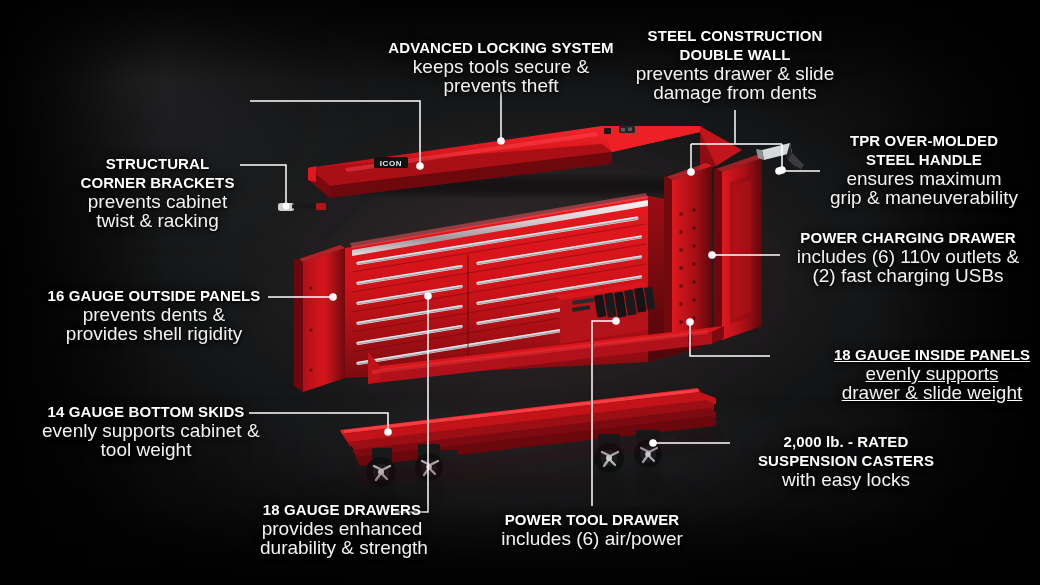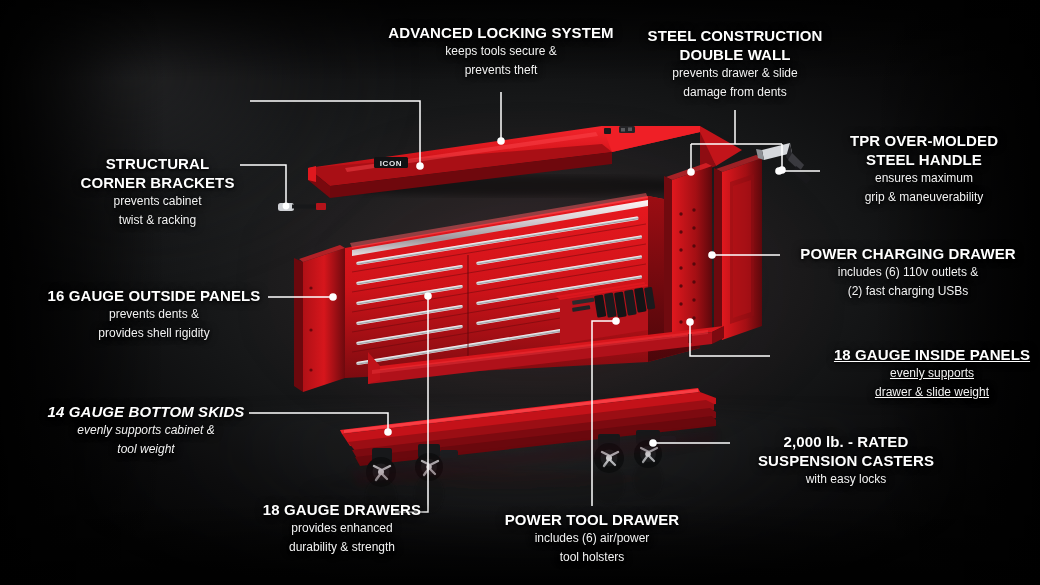--- a/index.html
+++ b/index.html
@@ -50,21 +50,21 @@
   .callout .hl{
     font-weight:bold;
     font-size:15px;
     line-height:19px;
     letter-spacing:.1px;
     text-shadow:0 1px 3px rgba(0,0,0,.95), 0 0 9px rgba(0,0,0,.8);
     white-space:nowrap;
   }
   .callout .sub{
     font-weight:400;
-    font-size:12px;
+    font-size:19px;
     line-height:19px;
     color:#f2f2f2;
     text-shadow:0 1px 3px rgba(0,0,0,.95), 0 0 9px rgba(0,0,0,.8);
     white-space:nowrap;
   }
   .ta-r{ text-align:right; }
   .ta-c{ text-align:center; }
 </style>
 </head>
 <body>
@@ -382,21 +382,21 @@
       <circle cx="388" cy="432" r="3.8"></circle>
       <circle cx="653" cy="443" r="3.8"></circle>
       <circle cx="428" cy="296" r="3.8"></circle>
       <circle cx="616" cy="321" r="3.8"></circle>
     </g>
   </svg>
 
   <div class="bg-edge"></div>
 
 
-  <div class="callout ta-c" style="left:371px; top:23px; width:260px;">
+  <div class="callout ta-c" style="left:371px; top:38px; width:260px;">
     <div class="hl">ADVANCED LOCKING SYSTEM</div>
     <div class="sub">keeps tools secure &amp;</div>
     <div class="sub">prevents theft</div>
   </div>
 
   <div class="callout ta-c" style="left:625px; top:26px; width:220px;">
     <div class="hl">STEEL CONSTRUCTION</div>
     <div class="hl">DOUBLE WALL</div>
     <div class="sub">prevents drawer &amp; slide</div>
     <div class="sub">damage from dents</div>
@@ -409,55 +409,54 @@
     <div class="sub">grip &amp; maneuverability</div>
   </div>
 
   <div class="callout ta-c" style="left:75px; top:154px; width:165px;">
     <div class="hl">STRUCTURAL</div>
     <div class="hl">CORNER BRACKETS</div>
     <div class="sub">prevents cabinet</div>
     <div class="sub">twist &amp; racking</div>
   </div>
 
-  <div class="callout ta-c" style="left:790px; top:244px; width:236px;">
+  <div class="callout ta-c" style="left:790px; top:228px; width:236px;">
     <div class="hl">POWER CHARGING DRAWER</div>
     <div class="sub">includes (6) 110v outlets &amp;</div>
     <div class="sub">(2) fast charging USBs</div>
   </div>
 
   <div class="callout ta-c" style="left:40px; top:286px; width:228px;">
     <div class="hl">16 GAUGE OUTSIDE PANELS</div>
     <div class="sub">prevents dents &amp;</div>
     <div class="sub">provides shell rigidity</div>
   </div>
 
   <div class="callout ta-c" style="left:820px; top:345px; width:224px;text-decoration:underline;">
     <div class="hl">18 GAUGE INSIDE PANELS</div>
     <div class="sub">evenly supports</div>
     <div class="sub">drawer &amp; slide weight</div>
   </div>
 
-  <div class="callout ta-c" style="left:42px; top:402px; width:208px;font-style:italic;">
+  <div class="callout ta-c" style="left:42px; top:402px; width:208px;">
     <div class="hl">14 GAUGE BOTTOM SKIDS</div>
     <div class="sub">evenly supports cabinet &amp;</div>
     <div class="sub">tool weight</div>
   </div>
 
   <div class="callout ta-c" style="left:734px; top:432px; width:224px;">
     <div class="hl">2,000 lb. - RATED</div>
     <div class="hl">SUSPENSION CASTERS</div>
     <div class="sub">with easy locks</div>
   </div>
 
   <div class="callout ta-c" style="left:232px; top:500px; width:164px;margin-left:28px;">
     <div class="hl">18 GAUGE DRAWERS</div>
     <div class="sub">provides enhanced</div>
     <div class="sub">durability &amp; strength</div>
   </div>
 
   <div class="callout ta-c" style="left:483px; top:510px; width:218px;">
     <div class="hl">POWER TOOL DRAWER</div>
     <div class="sub">includes (6) air/power</div>
-    <div class="sub">tool holsters</div>
   </div>
 
 </div>
 
 </body></html>

